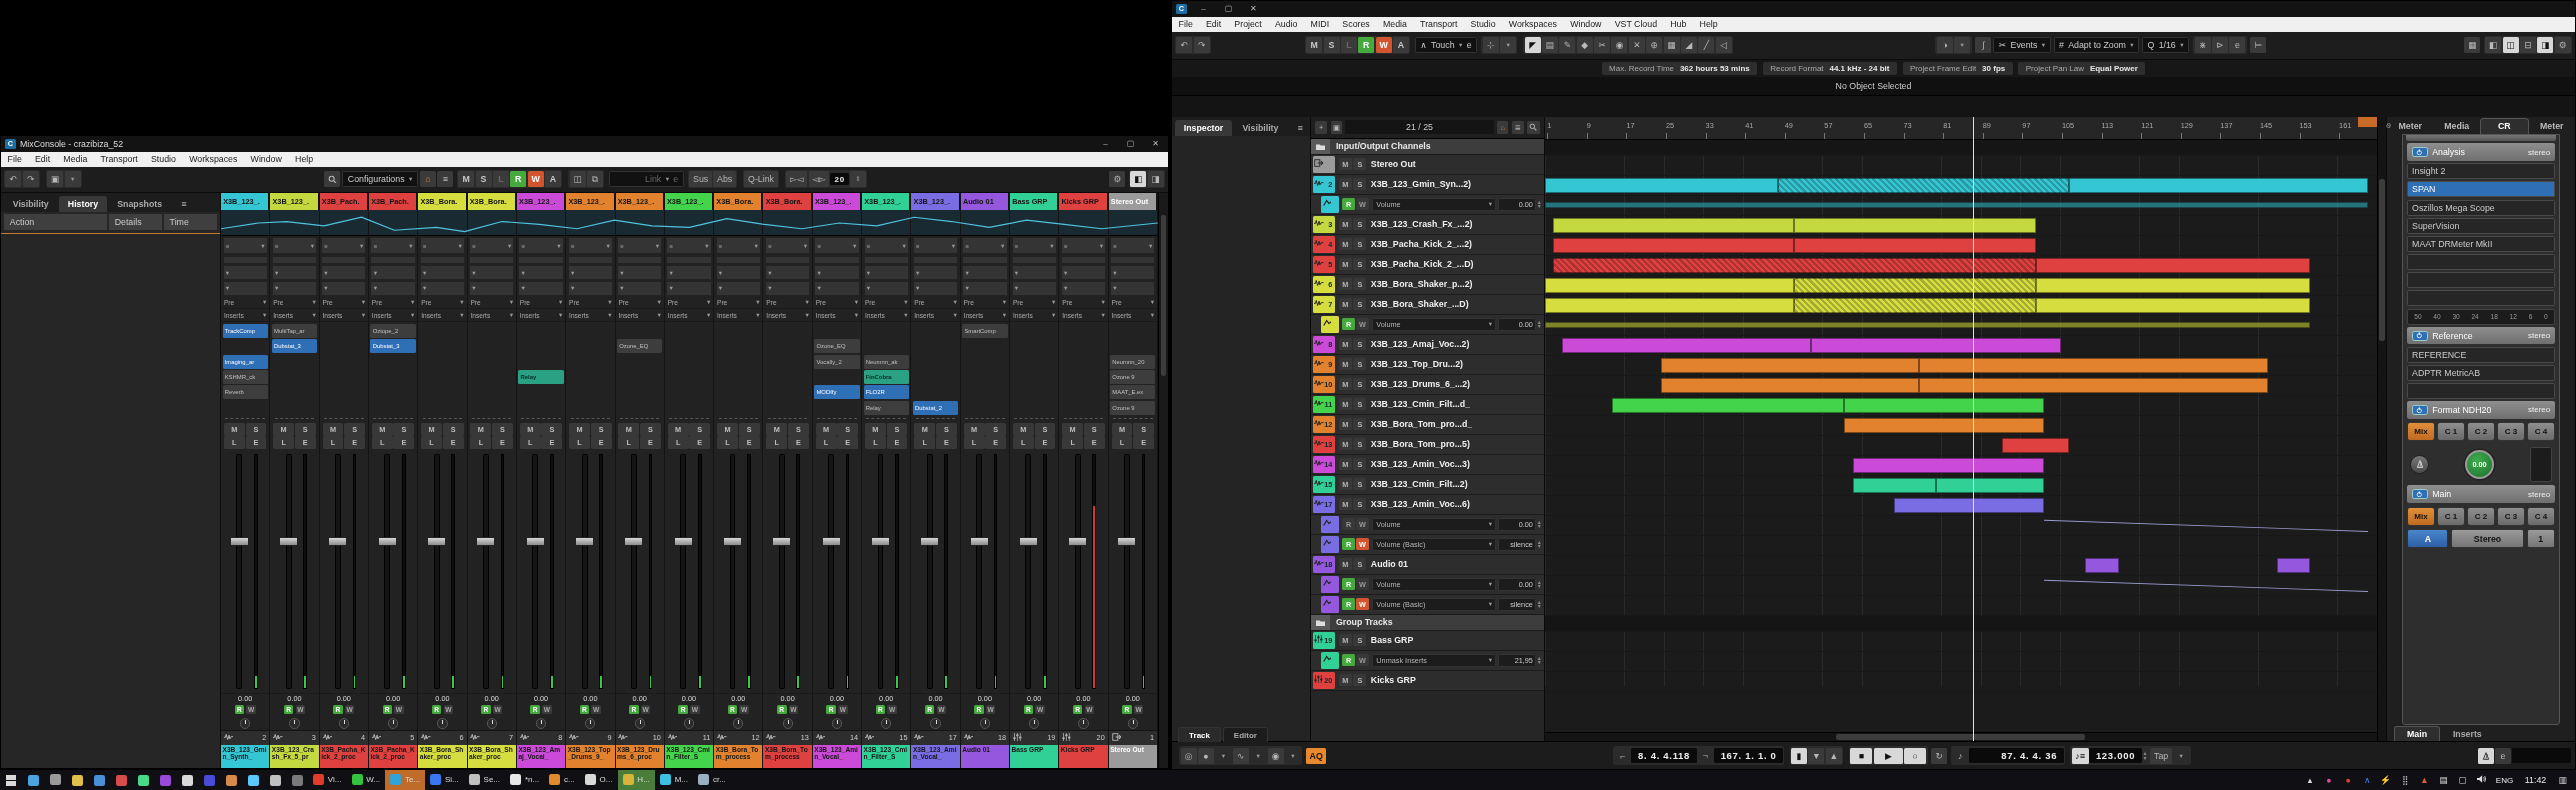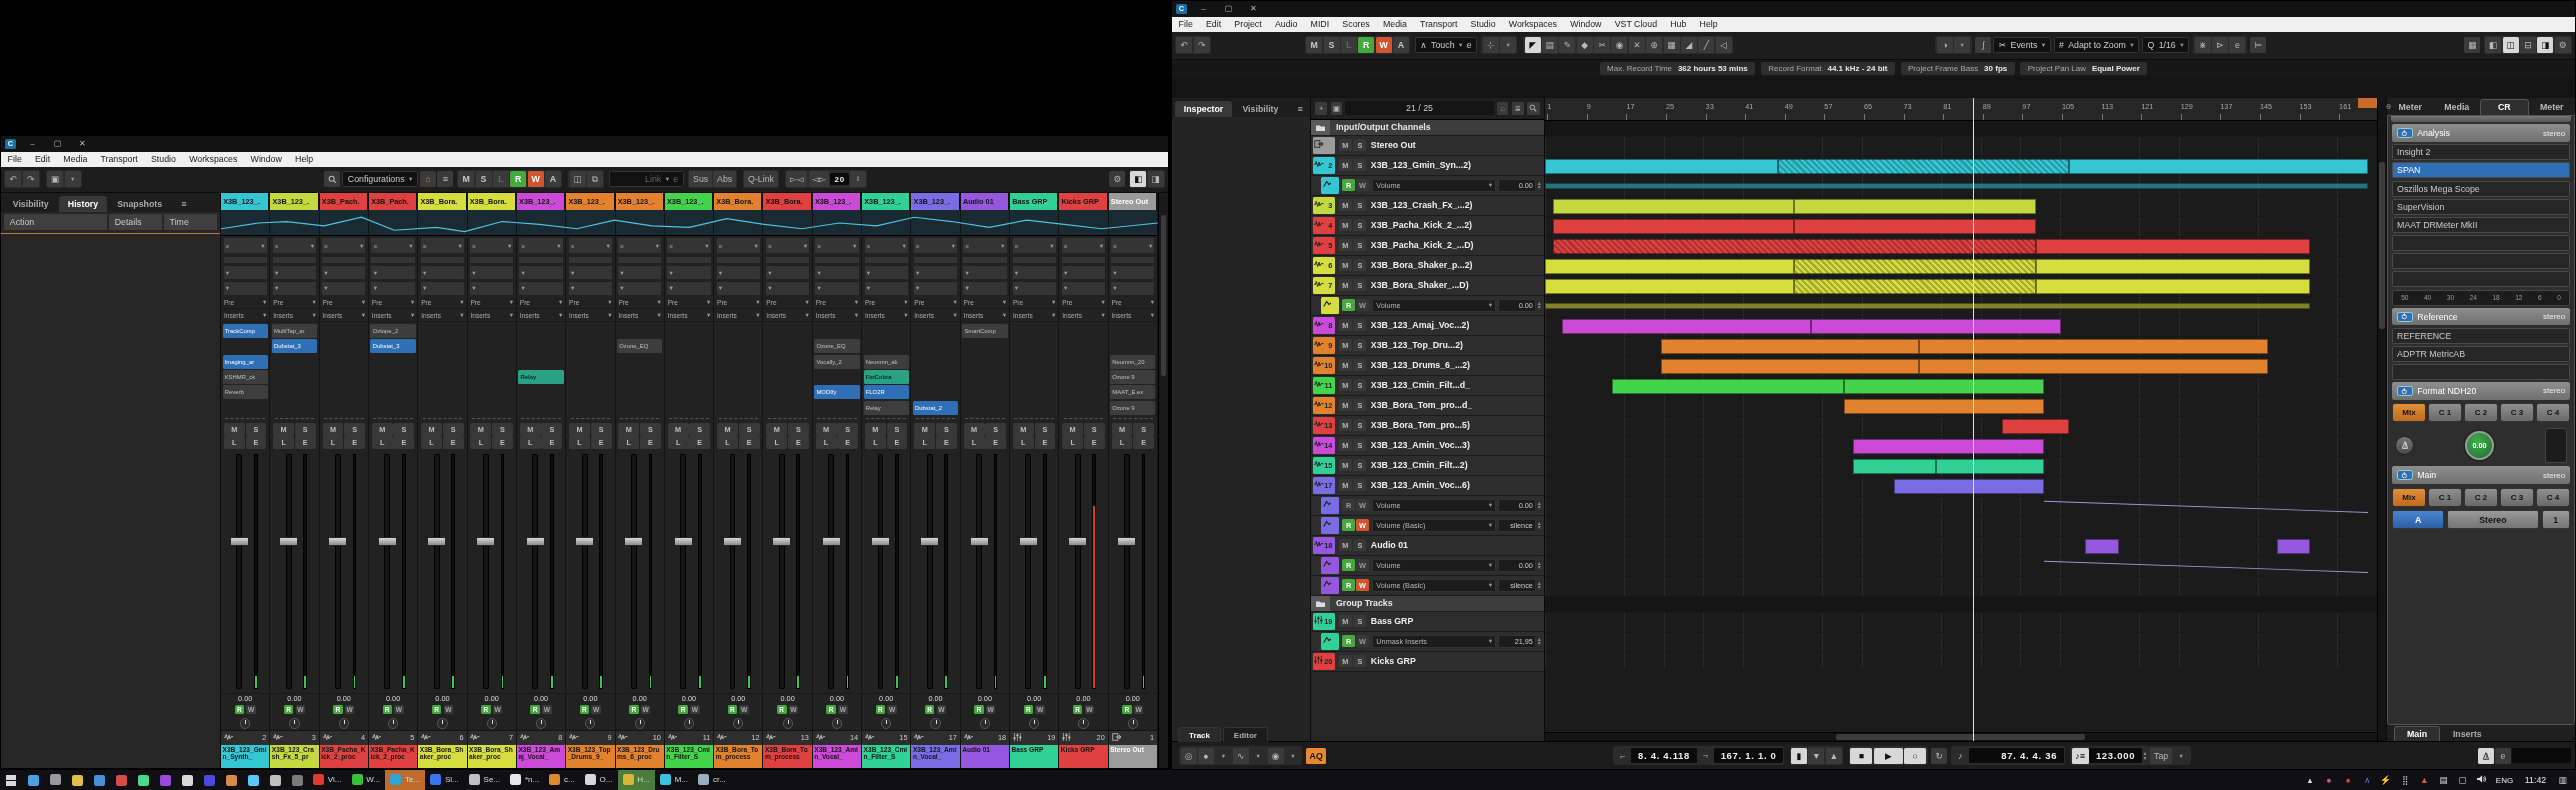--- a/index.html
+++ b/index.html
@@ -112,21 +112,21 @@
 .playhead{position:absolute;top:0;bottom:0;width:0.7px;background:#e0e0e0;z-index:5;}
 .loc-r{position:absolute;right:0;top:0;height:10.2px;width:19px;background:#c96a28;}
 .hscroll{position:absolute;left:0;right:0;bottom:0;height:9.5px;background:#141414;border-top:0.7px solid #000;}
 .hscroll i{position:absolute;left:35%;width:30%;top:1.5px;bottom:1.5px;background:#3c3c3c;border-radius:2.2px;}
 .vscroll{width:9.5px;background:#141414;border-left:0.7px solid #000;position:relative;}
 .vscroll i{position:absolute;top:10%;height:26%;left:1.5px;right:1.5px;background:#3c3c3c;border-radius:2.2px;}
 .rightzone{width:189px;background:#1f1f1f;border-left:1.5px solid #0a0a0a;display:flex;flex-direction:column;}
 .rz-tabs{display:flex;height:17.6px;flex:none;align-items:flex-end;}
 .rz-tab{flex:1;text-align:center;font-weight:bold;font-size:8.8px;color:#bbb;padding:2.9px 0;}
 .rz-tab.act{background:#2e2e2e;color:#fff;border-radius:3.7px 3.7px 0 0;border:0.7px solid #555;border-bottom:none;}
-.rz-body{flex:1;background:#2e2e2e;border:0.7px solid #555;border-radius:0 0 2.9px 2.9px;margin:0 0;padding:2.9px 4.4px;display:flex;flex-direction:column;gap:2.2px;overflow:hidden;text-align:center;}
+.rz-body{flex:1;background:#2e2e2e;border:0.7px solid #555;border-radius:0 0 2.9px 2.9px;margin:0 15px;padding:2.9px 4.4px;display:flex;flex-direction:column;gap:2.2px;overflow:hidden;text-align:center;}
 .cr-chip{height:17.6px;background:linear-gradient(#8f8f8f,#6f6f6f);border-radius:2.2px;display:flex;align-items:center;padding:0 4.4px;color:#fff;font-size:8.8px;gap:4.4px;flex:none;}
 .cr-chip .st{margin-left:auto;color:#eee;font-size:8px;}
 .pwr{width:16px;height:10.2px;background:#2f6fb5;border:0.7px solid #9cc;border-radius:2.2px;display:flex;align-items:center;justify-content:center;}
 .slot{height:16px;background:#262626;border:0.7px solid #4a4a4a;border-radius:1.5px;color:#ccc;font-size:8.8px;display:flex;align-items:center;padding:0 3.7px;flex:none;}
 .slot.sel{background:#2f6fb5;color:#fff;}
 .mscale{height:16px;background:#1c1c1c;border:0.7px solid #444;border-radius:2.2px;display:flex;align-items:center;justify-content:space-around;color:#999;font-size:6.6px;flex:none;}
 .cbtnrow{display:flex;gap:2.9px;flex:none;margin:1.5px 0;}
 .cbtn{flex:1;height:19px;background:linear-gradient(#8f8f8f,#6a6a6a);border:0.7px solid #333;border-radius:2.9px;color:#111;font-weight:bold;font-size:8px;display:flex;align-items:center;justify-content:center;}
 .cbtn.mix{background:linear-gradient(#e09038,#c06a20);}
 .knobarea{display:flex;align-items:center;justify-content:space-between;flex:none;padding:0 2.9px;}
@@ -157,20 +157,21 @@
 .tk-lang{color:#eee;font-size:8px;width:25px;text-align:center;}
 .startsvg{display:grid;grid-template-columns:5.1px 5.1px;grid-template-rows:5.1px 5.1px;gap:0.7px;}
 .startsvg i{background:#d8d8d8;}
 </style>
 </head>
 <body>
 
 <div id="mixconsole" class="window">
   <div class="titlebar">
     <span class="appico">C</span>
+    <span class="ttl">MixConsole - crazibiza_52</span>
     <span class="wbtns">
       <span class="wbtn">–</span>
       <span class="wbtn">▢</span>
       <span class="wbtn">✕</span>
     </span>
   </div>
   <div class="menubar" id="mc-menu">
       <span>File</span>
       <span>Edit</span>
       <span>Media</span>
@@ -1558,27 +1559,30 @@
   <div class="statusline" id="pr-status">
       <span class="statchip">
         <span>Max. Record Time</span>
         <b>362 hours 53 mins</b>
       </span>
       <span class="statchip">
         <span>Record Format</span>
         <b>44.1 kHz - 24 bit</b>
       </span>
       <span class="statchip">
-        <span>Project Frame Bass</span>
+        <span>Project Frame Edit</span>
         <b>30 fps</b>
       </span>
       <span class="statchip">
         <span>Project Pan Law</span>
         <b>Equal Power</b>
       </span>
+    </div>
+  <div class="infoline">
+      <span>No Object Selected</span>
     </div>
   <div class="gapband"></div>
   <div class="pr-main">
     <div class="inspector">
       <div class="sidetabs" id="pr-insptabs">
           <span class="sidetab act">Inspector</span>
           <span class="sidetab">Visibility</span>
           <span class="sidetab">≡</span>
         </div>
       <div style="flex:1;background:#242424;"></div>

